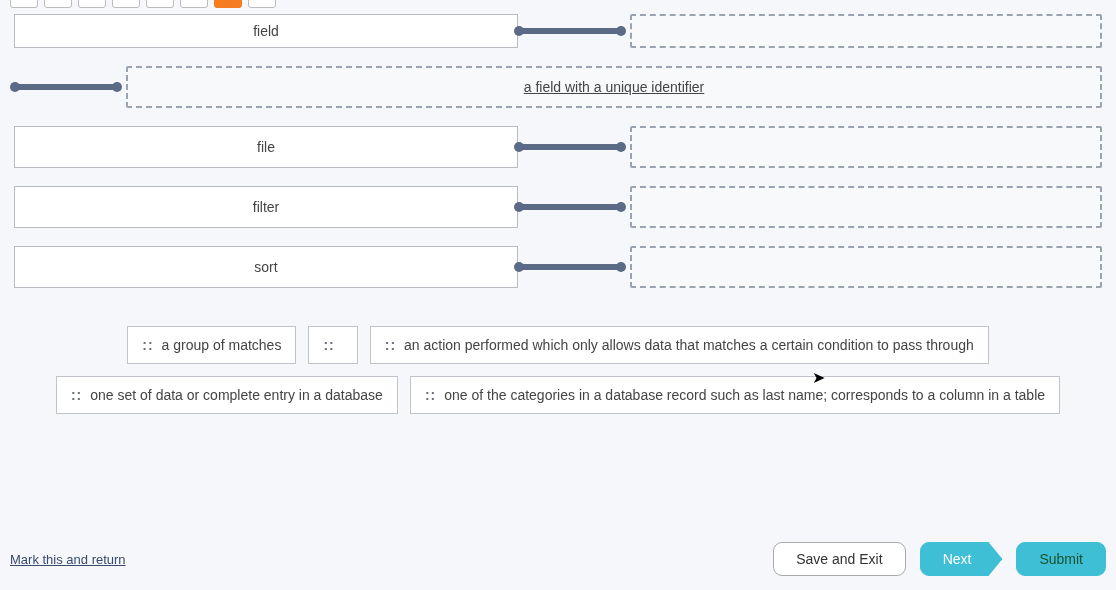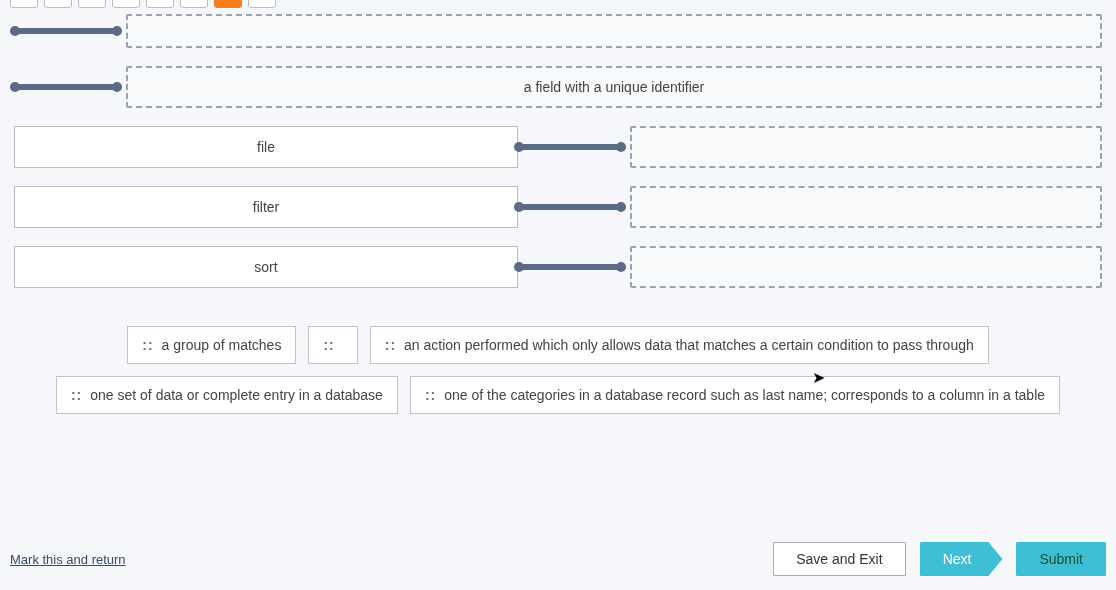--- a/index.html
+++ b/index.html
@@ -79,20 +79,21 @@
   height: 42px;
   border: 2px dashed #9aa3b0;
   border-radius: 2px;
   margin-left: 8px;
   display: flex;
   align-items: center;
   justify-content: center;
   font-size: 14px;
   color: #444;
   background: rgba(255,255,255,0.3);
+  text-decoration: underline;
 }
 .drop-box.filled {
   border-style: dashed;
   background: #f8f9fb;
 }
 
 .tiles {
   display: flex;
   flex-wrap: wrap;
   justify-content: center;
@@ -129,21 +130,21 @@
   color: #3a4a6b;
   font-size: 13px;
   text-decoration: underline;
   cursor: pointer;
 }
 .footer-spacer { flex: 1; }
 .btn {
   height: 34px;
   padding: 0 22px;
   font-size: 14px;
-  border-radius: 1px;
+  border-radius: 9px;
   border: 1px solid #aaa;
   background: #fff;
   color: #333;
   cursor: pointer;
   margin-left: 14px;
   display: flex;
   align-items: center;
 }
 .btn.next {
   background: #3fbfd6;
@@ -180,20 +181,21 @@
   <div class="page-btn">17</div>
   <div class="page-btn">18</div>
   <div class="page-btn">19</div>
   <div class="page-btn active">20</div>
   <div class="page-btn play">▶</div>
 </div>
 
 <div class="match-area">
 
   <div class="match-row first">
+    <div class="term-box">field</div>
     <div class="connector"></div>
     <div class="drop-box"></div>
   </div>
 
   <div class="match-row">
     <div class="connector"></div>
     <div class="drop-box filled">a field with a unique identifier</div>
   </div>
 
   <div class="match-row">

